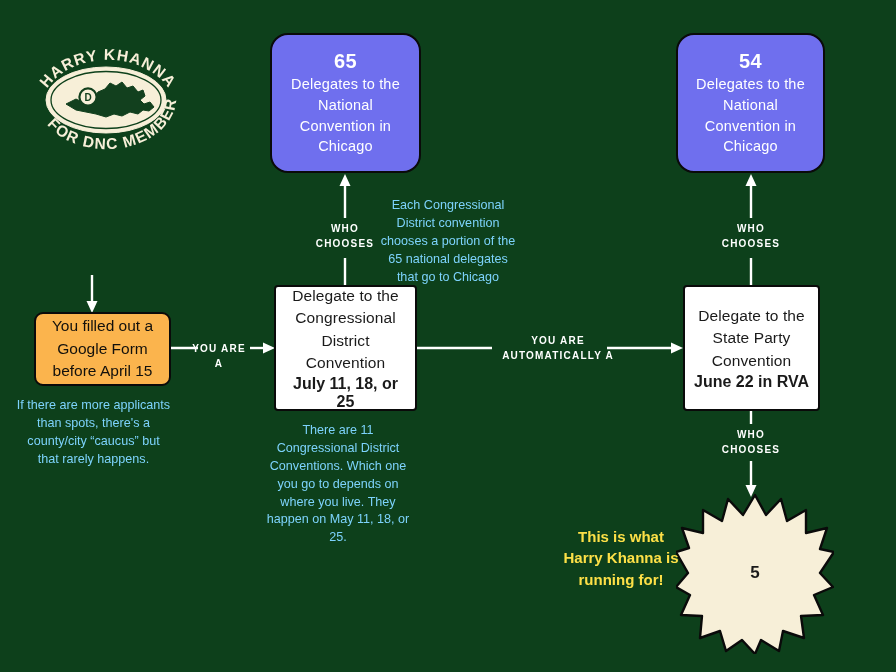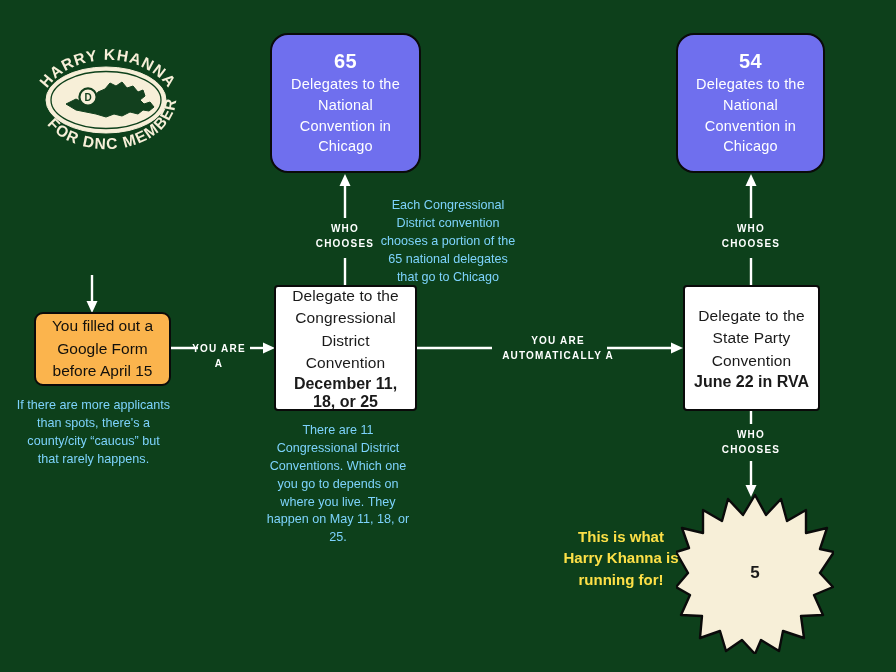--- a/index.html
+++ b/index.html
@@ -220,21 +220,21 @@
     <div class="body">Delegates to the National Convention in Chicago</div>
   </div>
 
 
   <div class="box box-orange" style="left:34px;top:312px;width:137px;height:74px;padding:2px 9px;border-radius:9px;">
     <div class="body">You filled out a Google Form before April 15</div>
   </div>
 
   <div class="box box-white" style="left:274px;top:285px;width:143px;height:126px;padding:2px 8px;">
     <div class="body">Delegate to the Congressional District Convention</div>
-    <div class="strong">December 11, 18, or 25</div>
+    <div class="strong">July 11, 18, or 25</div>
   </div>
 
   <div class="box box-white" style="left:683px;top:285px;width:137px;height:126px;padding:2px 8px;">
     <div class="body">Delegate to the State Party Convention</div>
     <div class="strong">June 22 in RVA</div>
   </div>
 
   <div id="starburst">
     <svg width="158" height="162" viewBox="0 0 158 162" xmlns="http://www.w3.org/2000/svg" aria-hidden="true">
       <polygon points="79,3 90,23 105,7 111,29 130,18 130,41 151,36 144,57 158,60 144,81 157,95 138,103 147,123 125,124 128,146 107,139 103,159 85,148 79,162 66,148 50,159 44,139 24,146 26,124 5,123 14,103 0,95 12,81 0,60 13,56 6,36 27,41 27,18 46,29 52,7 67,23" fill="#F7EFD8" stroke="#0A0A0A" stroke-width="2.4" stroke-linejoin="round"></polygon>

